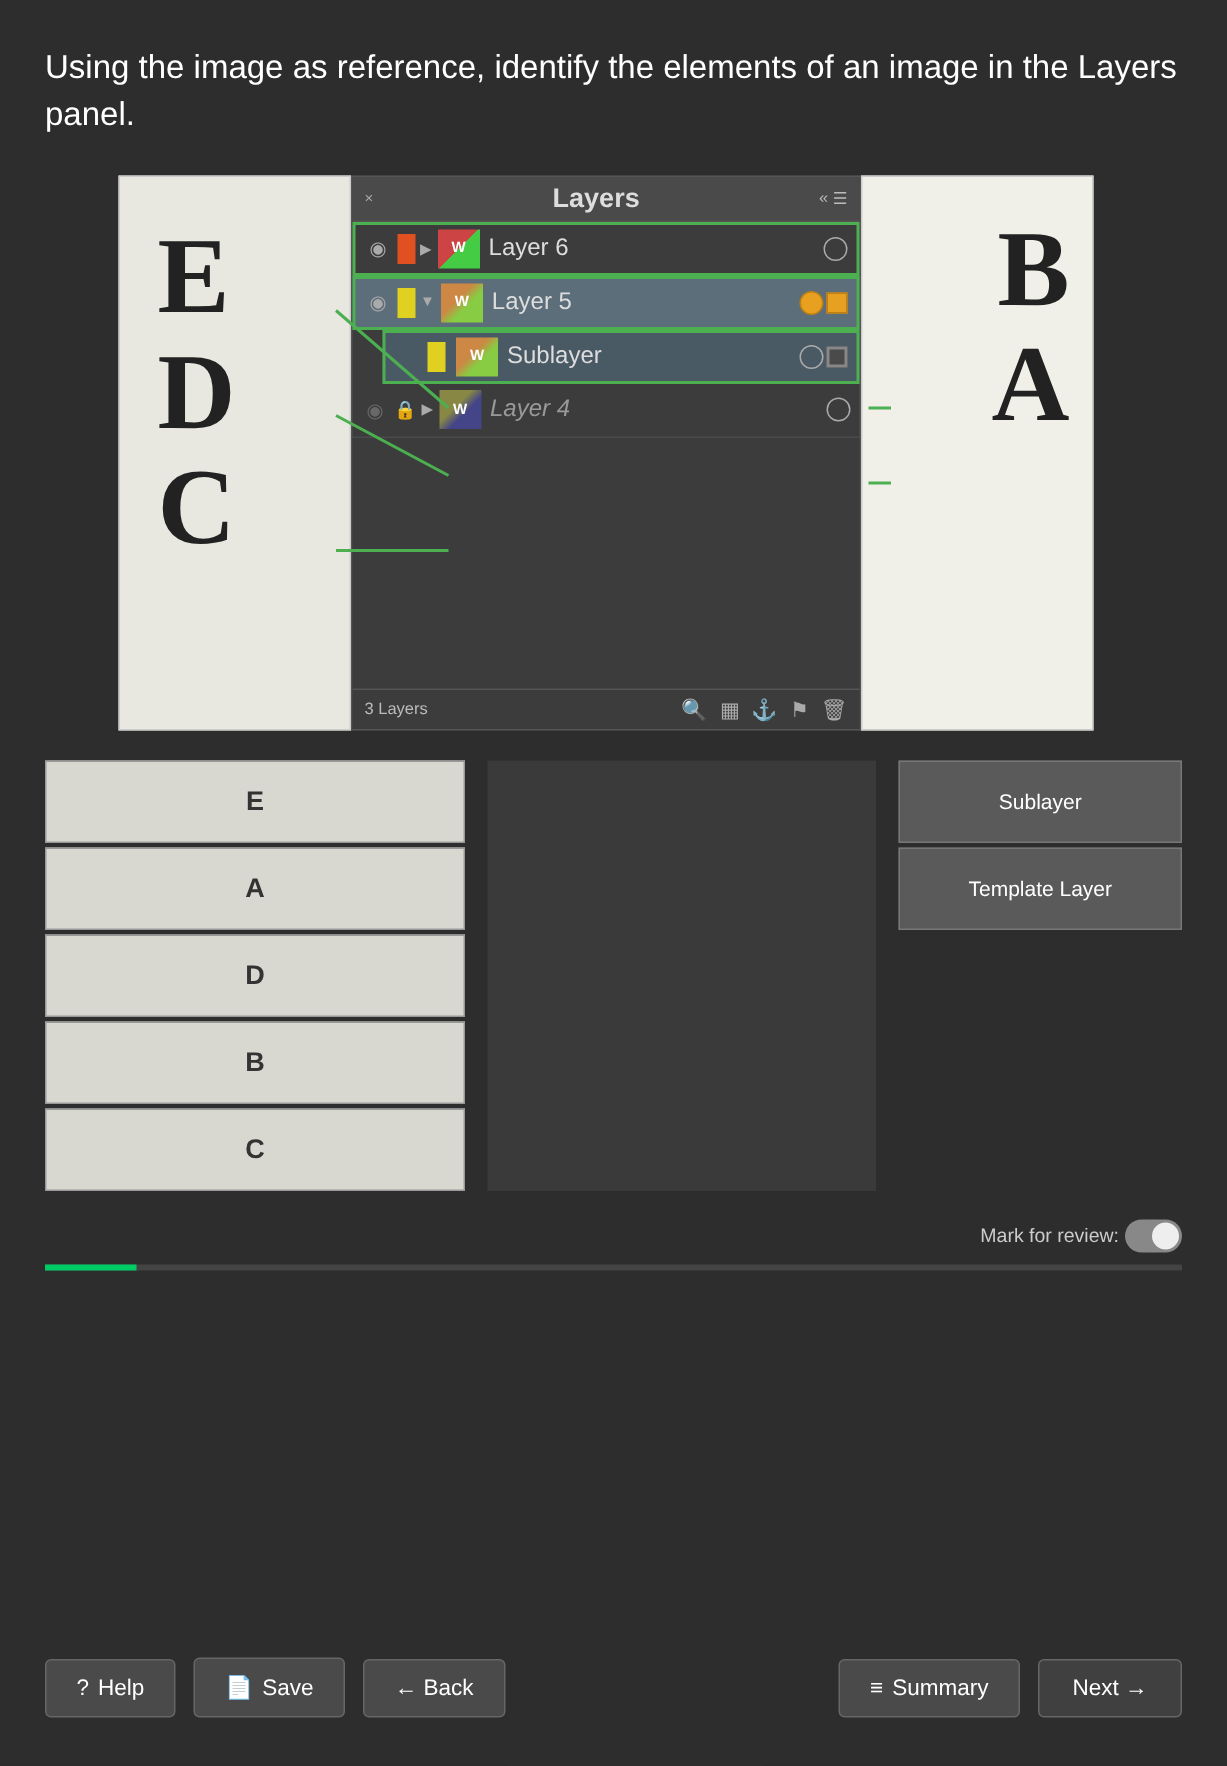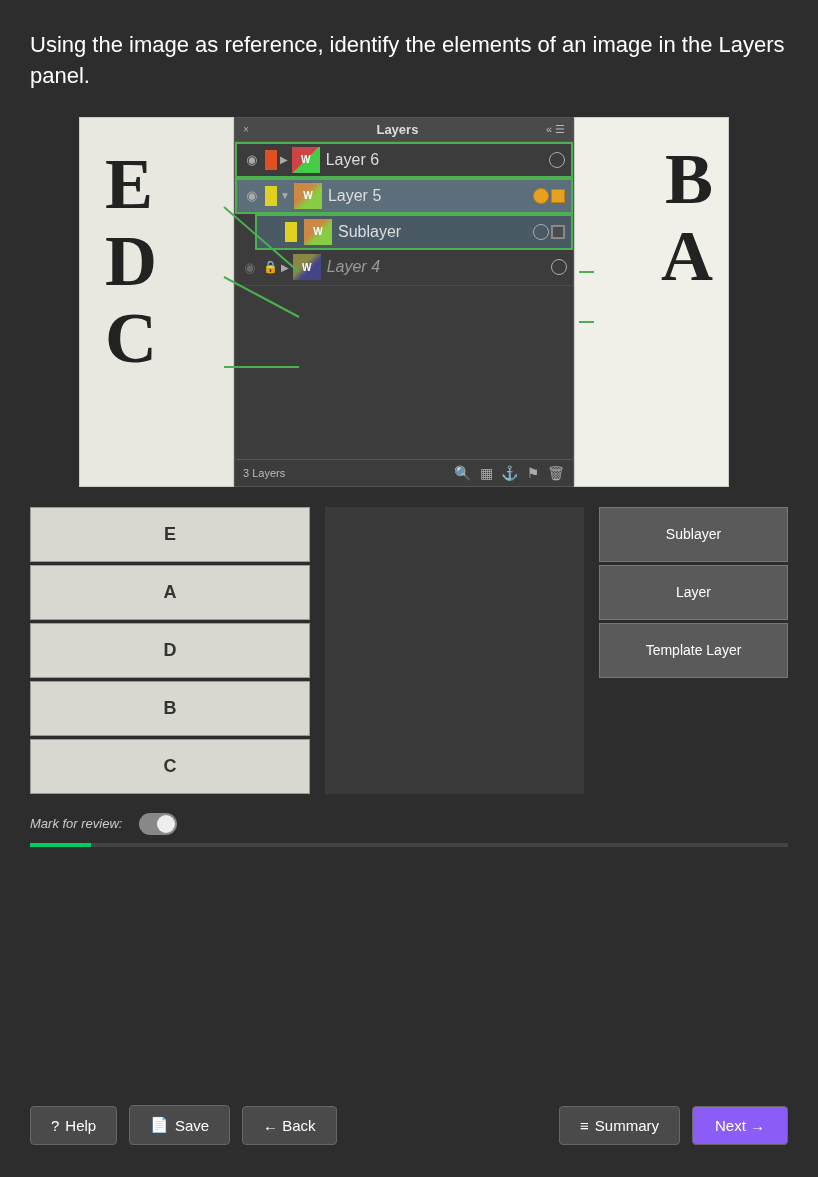--- a/index.html
+++ b/index.html
@@ -81,21 +81,21 @@
     .layers-panel-header {
       background: #4a4a4a;
       padding: 4px 8px;
       display: flex;
       align-items: center;
       justify-content: space-between;
       border-bottom: 1px solid #555;
     }
 
     .layers-title {
-      font-size: 13px;
+      font-size: 18px;
       font-weight: bold;
       color: #ddd;
     }
 
     .layers-header-icons {
       font-size: 10px;
       color: #aaa;
       display: flex;
       gap: 8px;
     }
@@ -315,26 +315,25 @@
       cursor: pointer;
       min-height: 55px;
       display: flex;
       align-items: center;
       justify-content: center;
     }
 
     
     .mark-review-row {
       display: flex;
-      justify-content: flex-start;
-      align-items: center;
-      gap: 17px;
+      justify-content: flex-end;
+      align-items: center;
+      gap: 4px;
       margin-bottom: 8px;
       margin-top: 4px;
-      font-style: italic;
     }
 
     .mark-review-label {
       font-size: 13px;
       color: #ccc;
     }
 
     .toggle-switch {
       width: 38px;
       height: 22px;
@@ -386,21 +385,21 @@
       cursor: pointer;
       border-radius: 4px;
       display: flex;
       align-items: center;
       gap: 6px;
     }
 
     .spacer { flex: 1; }
 
     .next-btn {
-      background: #8b5cf6;
+      background: #404040;
       border: 1px solid #666;
       color: #fff;
       padding: 10px 22px;
       font-size: 15px;
       cursor: pointer;
       border-radius: 4px;
     }
   </style>
 </head>
 <body>
@@ -517,21 +516,20 @@
       <div class="answer-box">A</div>
       <div class="answer-box">D</div>
       <div class="answer-box">B</div>
       <div class="answer-box">C</div>
     </div>
 
     <div class="middle-column"></div>
 
     <div class="right-answer-column">
       <div class="right-answer-box">Sublayer</div>
-      <div class="right-answer-box">Layer</div>
       <div class="right-answer-box">Template Layer</div>
     </div>
   </div>
 
   <div class="mark-review-row">
     <span class="mark-review-label">Mark for review:</span>
     <div class="toggle-switch"></div>
   </div>
 
   <div class="progress-bar-container">

